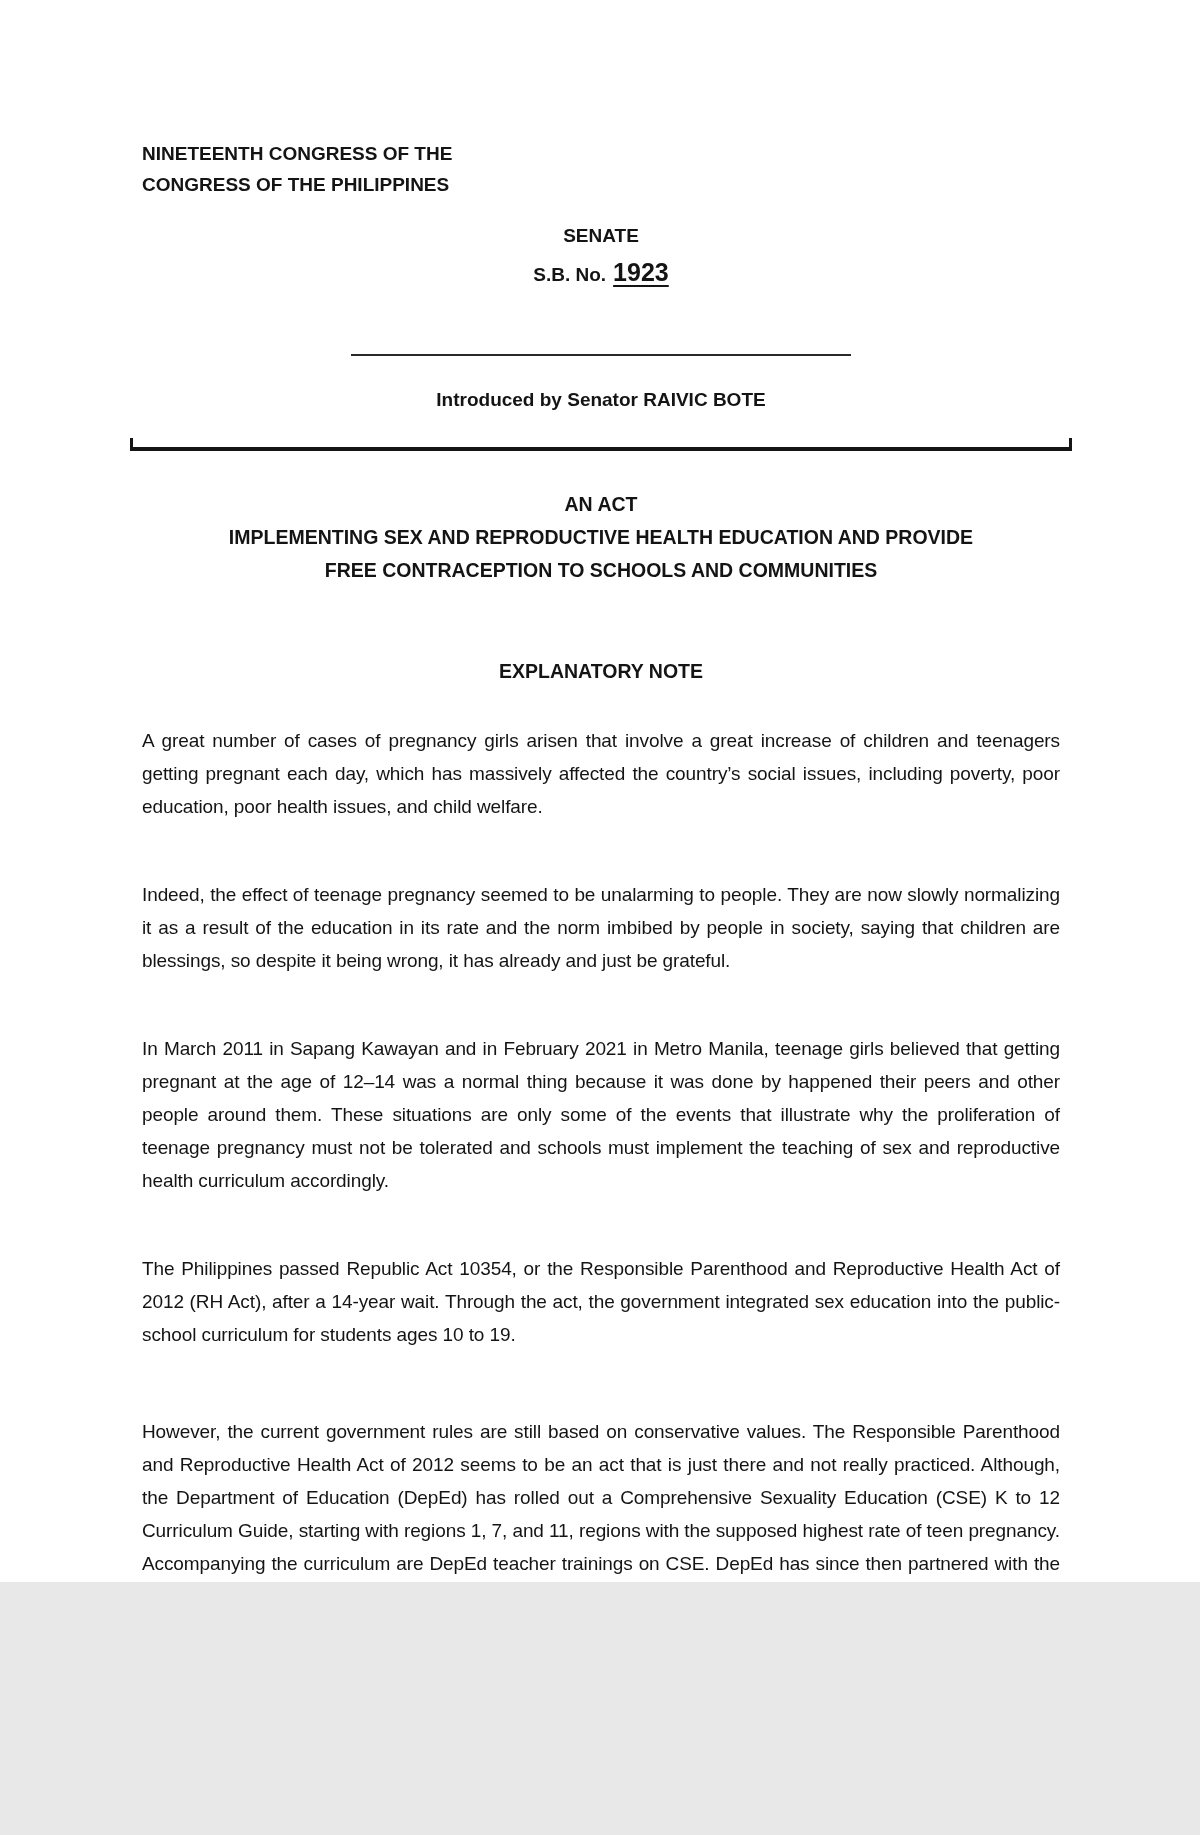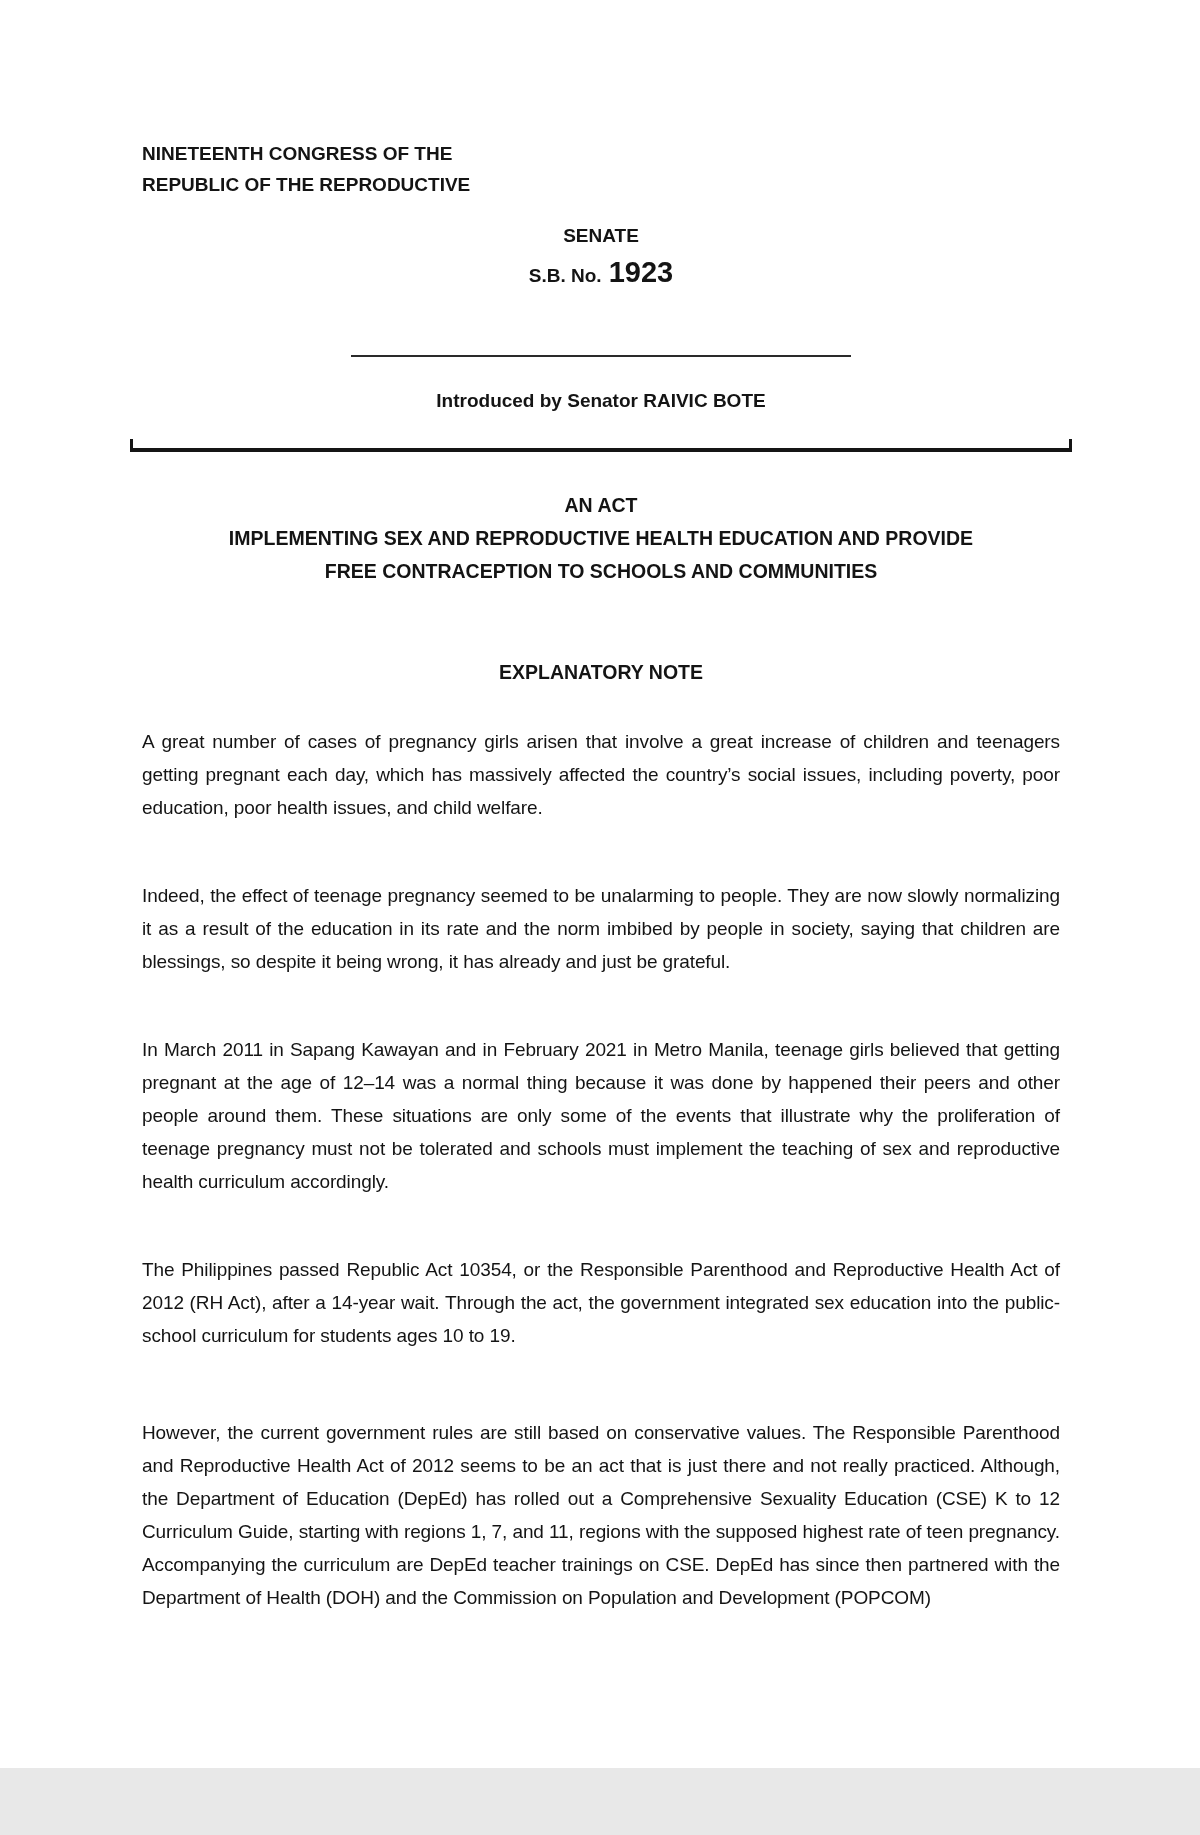--- a/index.html
+++ b/index.html
@@ -2,21 +2,21 @@
 <html><head>
 <meta charset="utf-8">
 <style>
   html, body {
     margin: 0;
     padding: 0;
     background: #e8e8e8;
   }
   .page {
     width: 1200px;
-    height: 1768px;
+    height: 1582px;
     margin: 0 auto;
     background: #ffffff;
     position: relative;
     overflow: hidden;
     font-family: "Liberation Sans", sans-serif;
     color: #141414;
     box-sizing: border-box;
   }
   .content {
     padding: 0 140px 0 142px; 
@@ -36,22 +36,23 @@
     line-height: 22px;
   }
   .bill-line {
     margin-top: 10px;
     text-align: center;
     font-weight: 700;
     font-size: 19px;
     line-height: 30px;
   }
   .bill-number {
-    font-size: 29px;
+    font-size: 25px;
     margin-left: 7px;
+    text-decoration: underline;
     text-decoration-thickness: 2px;
     text-underline-offset: 4px;
   }
   .thin-rule {
     width: 500px;
     margin: 64px auto 0 auto;
     border-top: 2px solid #2a2a2a;
     height: 0;
   }
   .introduced-line {
@@ -97,21 +98,21 @@
   .body-text p:last-child { margin-bottom: 0; }
 </style>
 </head>
 <body>
 
 <div class="page">
   <div class="content">
 
     <header class="doc-header">
       <div>NINETEENTH CONGRESS OF THE</div>
-      <div>REPUBLIC OF THE REPRODUCTIVE</div>
+      <div>CONGRESS OF THE PHILIPPINES</div>
     </header>
 
     <div class="senate-line">SENATE</div>
 
     <div class="bill-line">
       <span>S.B. No.</span><span class="bill-number">1923</span>
     </div>
 
     <div class="thin-rule"></div>
 

